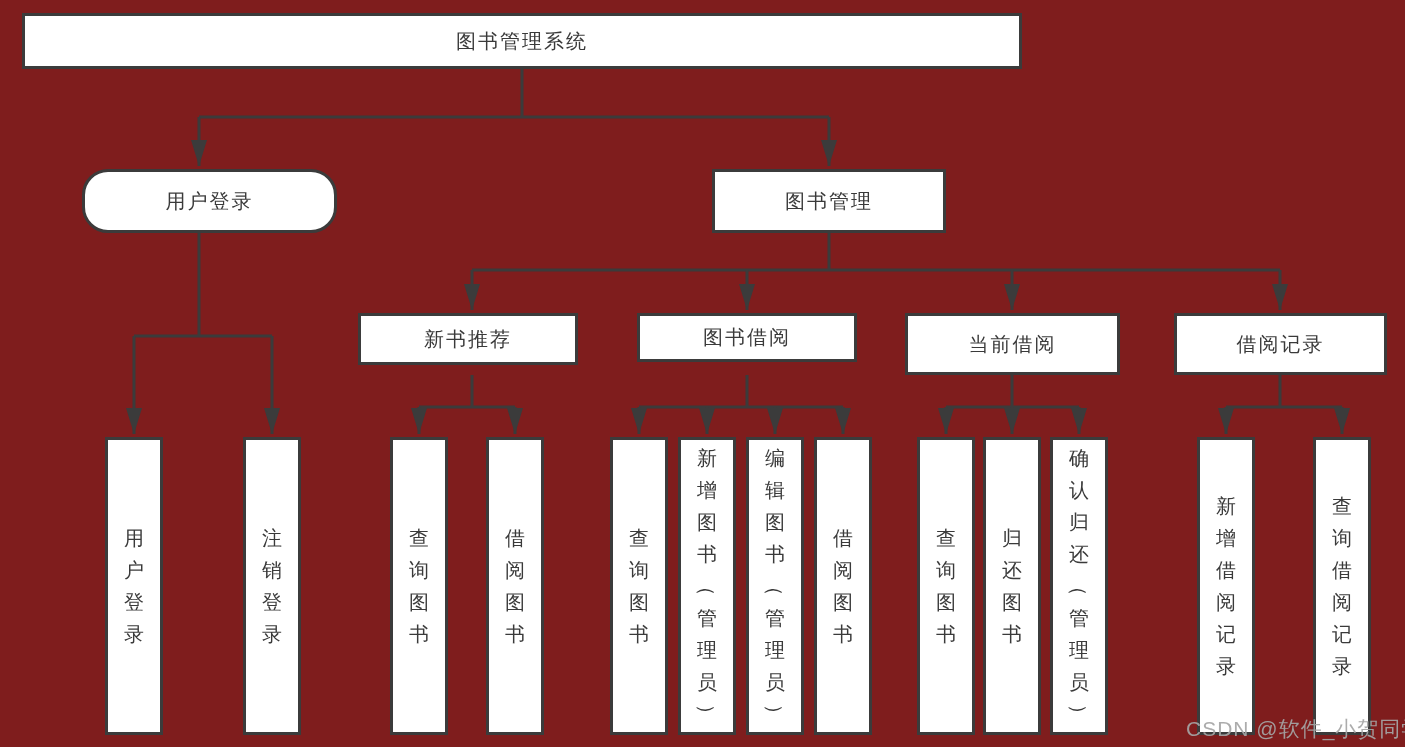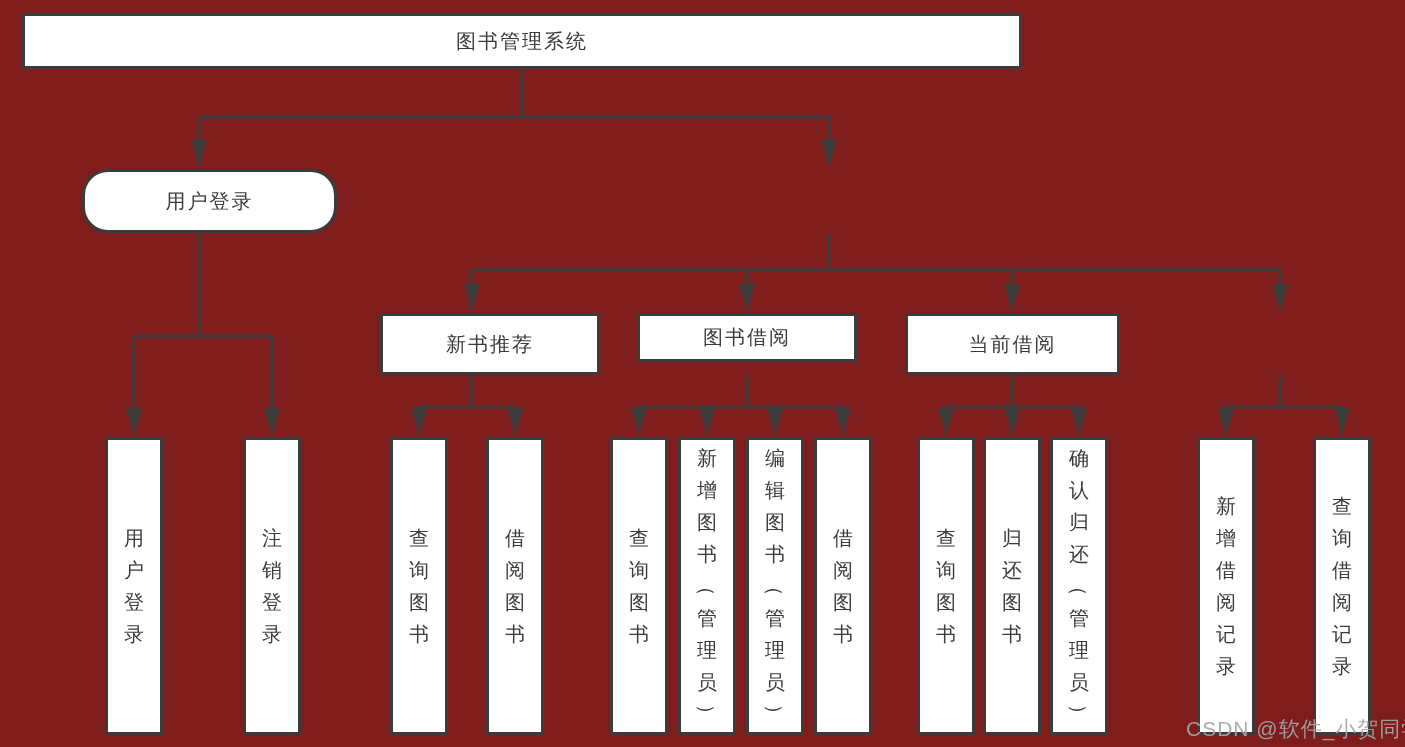--- a/index.html
+++ b/index.html
@@ -103,29 +103,35 @@
     </g>
   </svg>
 
   <div class="node" style="left:22px; top:13px; width:1000px; height:56px;">
     <span class="lbl">图书管理系统</span>
   </div>
 
   <div class="node" style="left:82px; top:169px; width:255px; height:64px;border-radius:26px;">
     <span class="lbl">用户登录</span>
   </div>
-
-  <div class="node" style="left:380px; top:313px; width:220px; height:62px;">
+  <div class="node" style="left:712px; top:169px; width:234px; height:64px;">
+    <span class="lbl">图书管理</span>
+  </div>
+
+  <div class="node" style="left:358px; top:313px; width:220px; height:52px;">
     <span class="lbl">新书推荐</span>
   </div>
   <div class="node" style="left:637px; top:313px; width:220px; height:49px;">
     <span class="lbl">图书借阅</span>
   </div>
   <div class="node" style="left:905px; top:313px; width:215px; height:62px;justify-content:center;">
     <span class="lbl">当前借阅</span>
+  </div>
+  <div class="node" style="left:1174px; top:313px; width:213px; height:62px;">
+    <span class="lbl">借阅记录</span>
   </div>
 
   <div class="node leaf" style="left:105px;">
     <span class="v-label">
         <div class="vc">用</div>
         <div class="vc">户</div>
         <div class="vc">登</div>
         <div class="vc">录</div>
       </span>
   </div>

